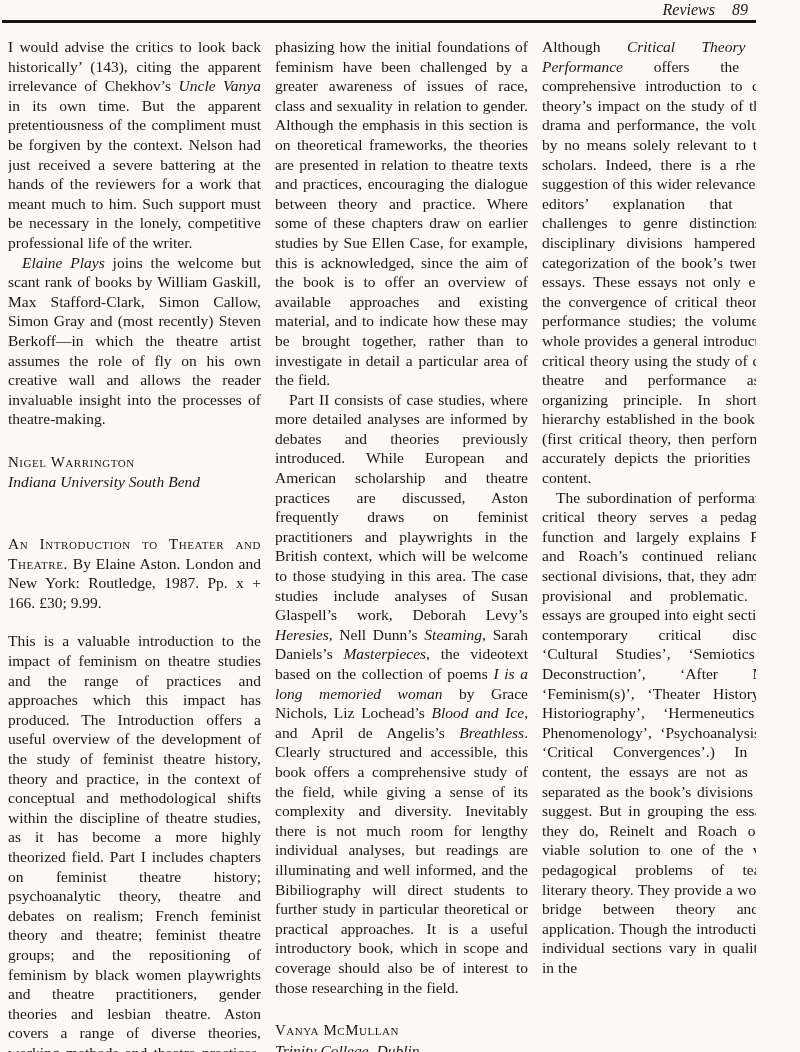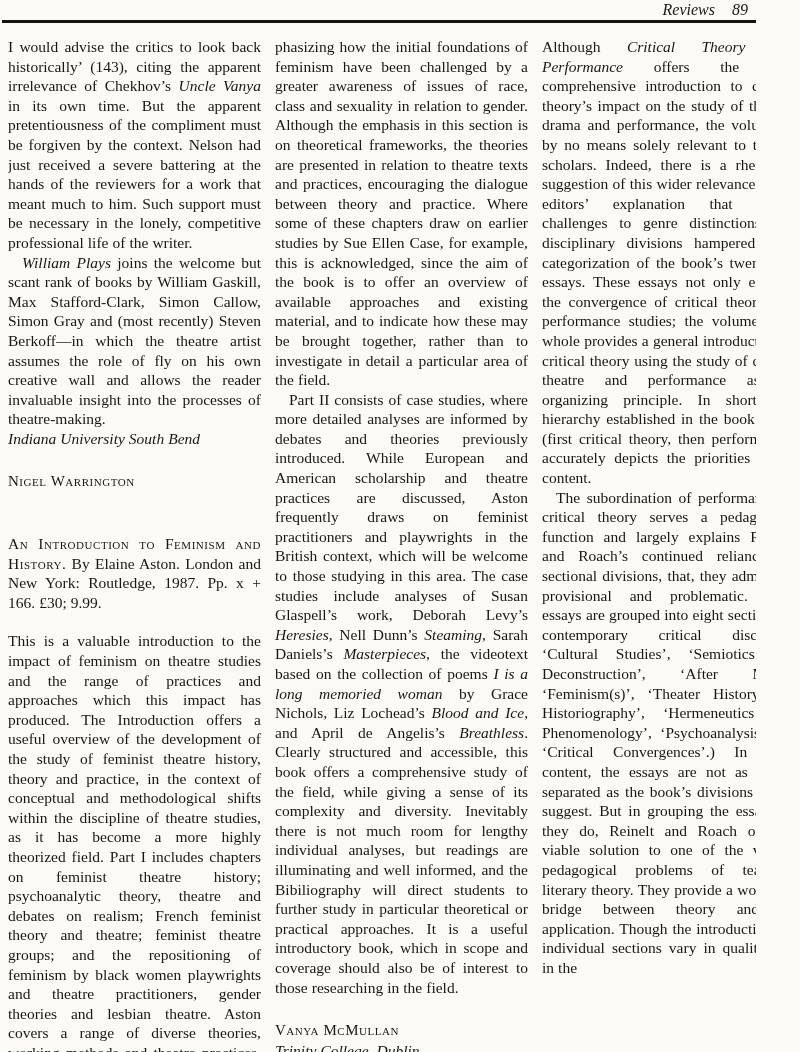--- a/index.html
+++ b/index.html
@@ -52,24 +52,24 @@
 <body>
 
 <div class="page">
   <div class="running-head">
     <span class="rh-title">Reviews</span><span class="rh-page">89</span>
   </div>
   <div class="rule"></div>
   <div class="columns">
     <div class="col">
         <p class="block para"><span>I would advise the critics to look back historically’ (143), citing the apparent irrelevance of Chekhov’s </span><span class="s-i">Uncle Vanya</span><span> in its own time. But the apparent pretentiousness of the compliment must be forgiven by the context. Nelson had just received a severe battering at the hands of the reviewers for a work that meant much to him. Such support must be necessary in the lonely, competitive professional life of the writer.</span></p>
-        <p class="block para-indent"><span class="s-i">William Plays</span><span> joins the welcome but scant rank of books by William Gaskill, Max Stafford-Clark, Simon Callow, Simon Gray and (most recently) Steven Berkoff—in which the theatre artist assumes the role of fly on his own creative wall and allows the reader invaluable insight into the processes of theatre-making.</span></p>
+        <p class="block para-indent"><span class="s-i">Elaine Plays</span><span> joins the welcome but scant rank of books by William Gaskill, Max Stafford-Clark, Simon Callow, Simon Gray and (most recently) Steven Berkoff—in which the theatre artist assumes the role of fly on his own creative wall and allows the reader invaluable insight into the processes of theatre-making.</span></p>
+        <p class="block byline"><span class="s-sc">Nigel Warrington</span></p>
         <p class="block affiliation"><span class="s-i">Indiana University South Bend</span></p>
-        <p class="block byline"><span class="s-sc">Nigel Warrington</span></p>
-        <p class="block book-heading"><span class="s-sc">An Introduction to Feminism and History.</span><span> By Elaine Aston. London and New York: Routledge, 1987. Pp. x + 166. £30; 9.99.</span></p>
+        <p class="block book-heading"><span class="s-sc">An Introduction to Theater and Theatre.</span><span> By Elaine Aston. London and New York: Routledge, 1987. Pp. x + 166. £30; 9.99.</span></p>
         <p class="block para"><span>This is a valuable introduction to the impact of feminism on theatre studies and the range of practices and approaches which this impact has produced. The Introduction offers a useful overview of the development of the study of feminist theatre history, theory and practice, in the context of conceptual and methodological shifts within the discipline of theatre studies, as it has become a more highly theorized field. Part I includes chapters on feminist theatre history; psychoanalytic theory, theatre and debates on realism; French feminist theory and theatre; feminist theatre groups; and the repositioning of feminism by black women playwrights and theatre practitioners, gender theories and lesbian theatre. Aston covers a range of diverse theories, working methods and theatre practices, em-</span></p>
       </div>
     <div class="col">
         <p class="block para"><span>phasizing how the initial foundations of feminism have been challenged by a greater awareness of issues of race, class and sexuality in relation to gender. Although the emphasis in this section is on theoretical frameworks, the theories are presented in relation to theatre texts and practices, encouraging the dialogue between theory and practice. Where some of these chapters draw on earlier studies by Sue Ellen Case, for example, this is acknowledged, since the aim of the book is to offer an overview of available approaches and existing material, and to indicate how these may be brought together, rather than to investigate in detail a particular area of the field.</span></p>
         <p class="block para-indent"><span>Part II consists of case studies, where more detailed analyses are informed by debates and theories previously introduced. While European and American scholarship and theatre practices are discussed, Aston frequently draws on feminist practitioners and playwrights in the British context, which will be welcome to those studying in this area. The case studies include analyses of Susan Glaspell’s work, Deborah Levy’s </span><span class="s-i">Heresies</span><span>, Nell Dunn’s </span><span class="s-i">Steaming</span><span>, Sarah Daniels’s </span><span class="s-i">Masterpieces</span><span>, the videotext based on the collection of poems </span><span class="s-i">I is a long memoried woman</span><span> by Grace Nichols, Liz Lochead’s </span><span class="s-i">Blood and Ice</span><span>, and April de Angelis’s </span><span class="s-i">Breathless</span><span>. Clearly structured and accessible, this book offers a comprehensive study of the field, while giving a sense of its complexity and diversity. Inevitably there is not much room for lengthy individual analyses, but readings are illuminating and well informed, and the Bibiliography will direct students to further study in particular theoretical or practical approaches. It is a useful introductory book, which in scope and coverage should also be of interest to those researching in the field.</span></p>
         <p class="block byline"><span class="s-sc">Vanya McMullan</span></p>
         <p class="block affiliation"><span class="s-i">Trinity College, Dublin</span></p>
       </div>
     <div class="col">
         <p class="block para"><span>Although </span><span class="s-i">Critical Theory and Performance</span><span> offers the first comprehensive introduction to critical theory’s impact on the study of theatre, drama and performance, the volume is by no means solely relevant to theatre scholars. Indeed, there is a rhetorical suggestion of this wider relevance in the editors’ explanation that recent challenges to genre distinctions and disciplinary divisions hampered their categorization of the book’s twenty-six essays. These essays not only explore the convergence of critical theory and performance studies; the volume as a whole provides a general introduction to critical theory using the study of drama, theatre and performance as an organizing principle. In short, the hierarchy established in the book’s title (first critical theory, then performance) accurately depicts the priorities of its content.</span></p>

